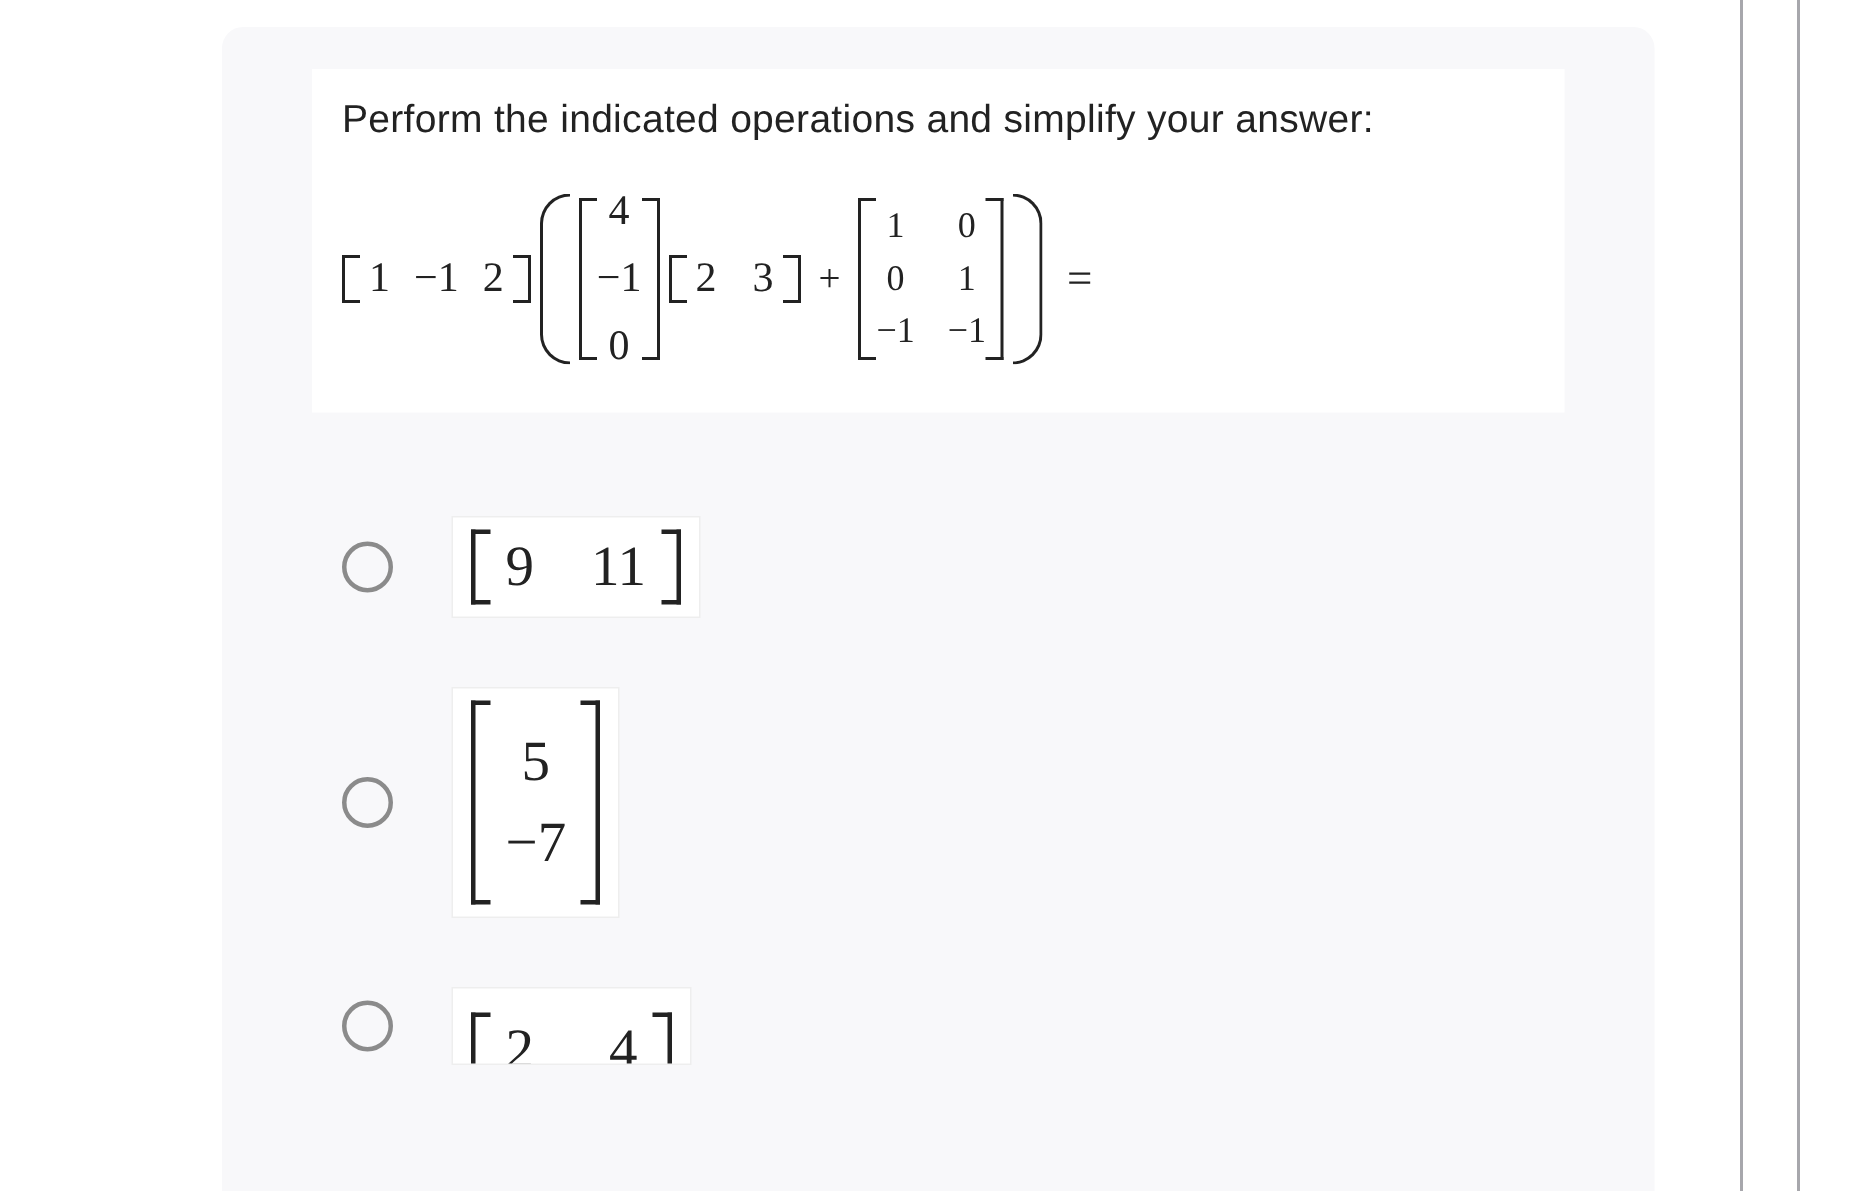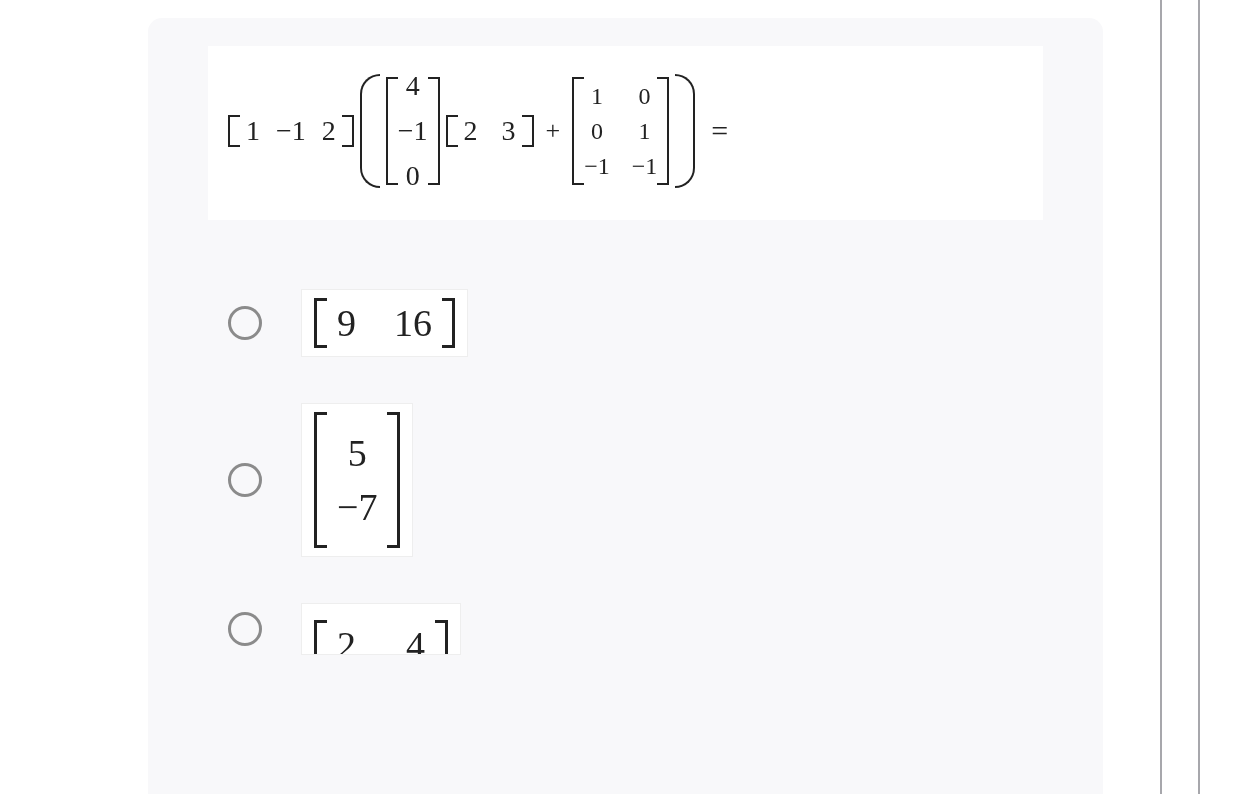--- a/index.html
+++ b/index.html
@@ -38,20 +38,21 @@
 </head>
 <body>
 
 <div class="page">
   <div class="vline l1"></div>
   <div class="vline l2"></div>
 
   <div class="card">
 
     <div class="question-box">
+      <div class="qtext">Perform the indicated operations and simplify your answer:</div>
 
       <div class="math">
 
         <span class="stack">
           <span class="bracket left" style="height:28px"></span>
           <span class="num">1</span>
           <span class="num" style="margin:0 10px">−1</span>
           <span class="num">2</span>
           <span class="bracket right" style="height:28px"></span>
         </span>
@@ -98,21 +99,21 @@
 
     <div class="options">
 
       <div class="opt">
         <div class="radio"></div>
         <div class="optbox">
           <div class="optmath">
             <span class="bracket left" style="height:44px"></span>
             <span>9</span>
             <span style="width:18px"></span>
-            <span>16</span>
+            <span>11</span>
             <span class="bracket right" style="height:44px"></span>
           </div>
         </div>
       </div>
 
       <div class="opt">
         <div class="radio"></div>
         <div class="optbox">
           <div class="optmath">
             <span class="bracket left" style="height:130px"></span>

